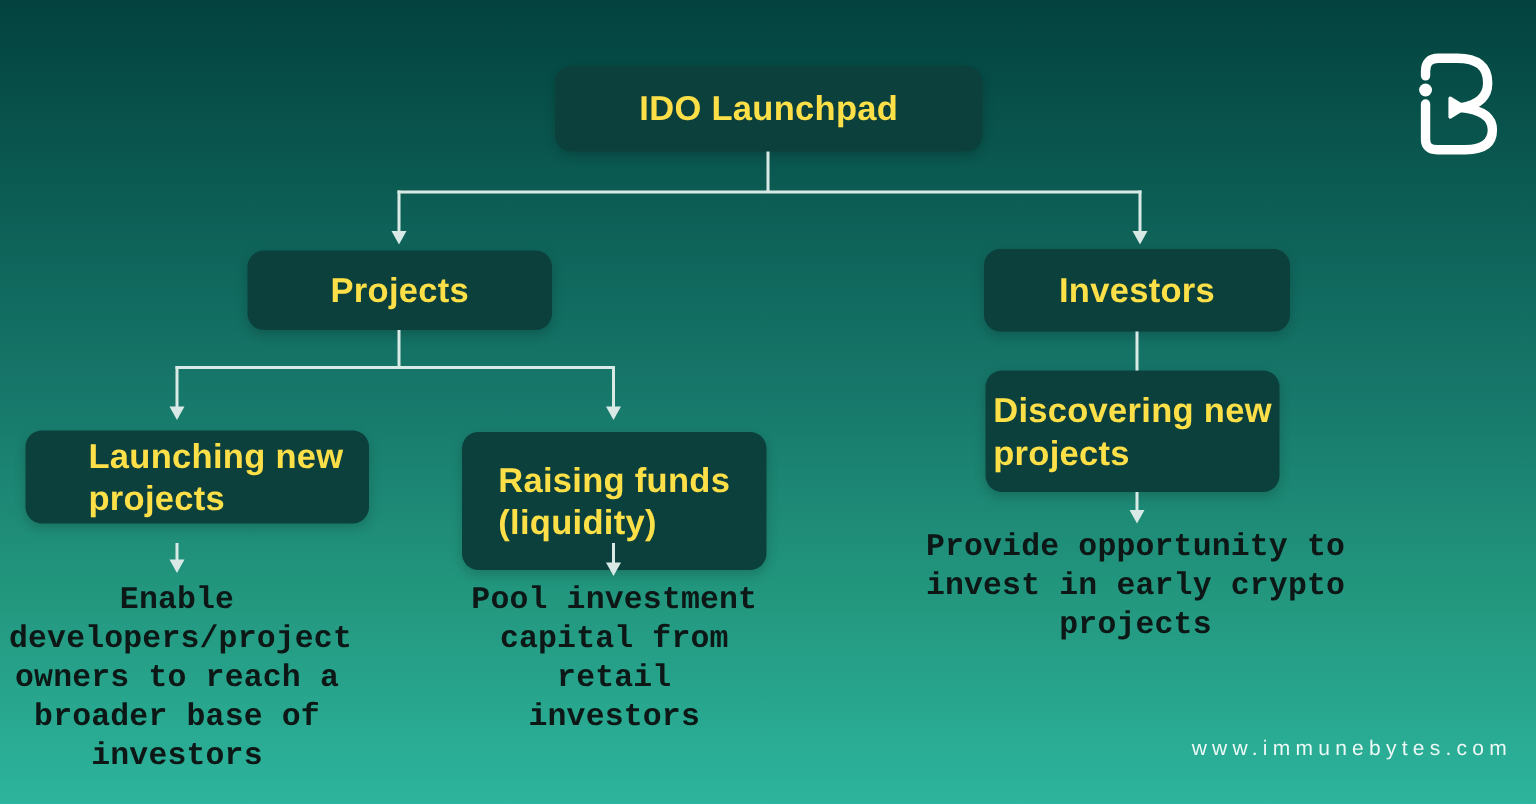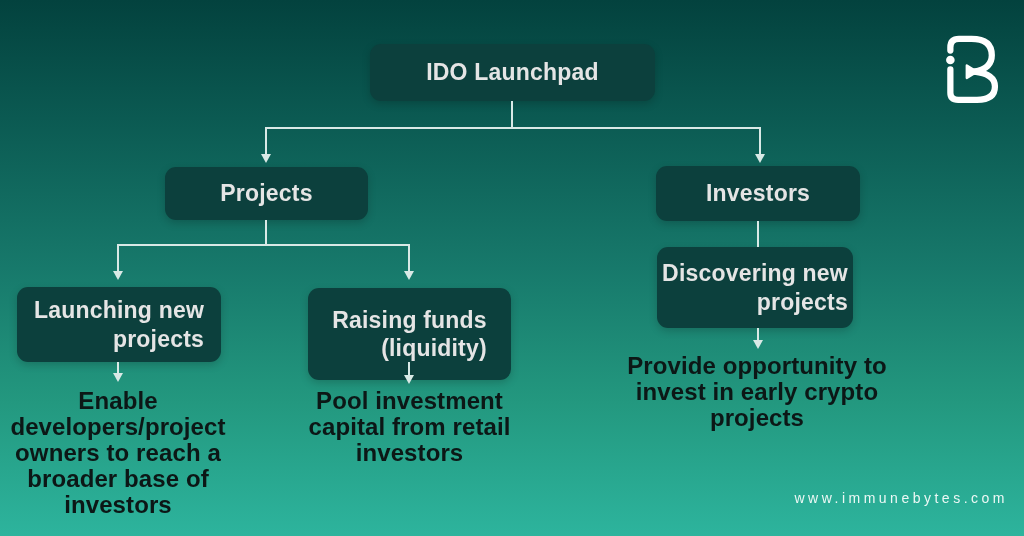--- a/index.html
+++ b/index.html
@@ -16,24 +16,24 @@
     background: linear-gradient(180deg, #03423e 0%, #0b5a52 22%, #17796b 50%, #23987f 75%, #2db49d 100%);
   }
   .node {
     position: absolute;
     display: flex;
     align-items: center;
     justify-content: center;
     background: #0c403d;
     border-radius: 11px;
     box-shadow: 0 3px 8px rgba(0,0,0,0.18);
-    color: #e5e5e5;
+    color: #fde047;
     font-size: 23px;
     font-weight: 700;
-    text-align: right;
+    text-align: left;
     line-height: 1.22;
     white-space: pre-line;
     letter-spacing: 0.2px;
   }
   .conn {
     position: absolute;
     background: #d9e9e6;
   }
   .conn.v { width: 2px; }
   .conn.h { height: 2px; }
@@ -44,26 +44,27 @@
     bottom: -8px;
     width: 0;
     height: 0;
     border-left: 5px solid transparent;
     border-right: 5px solid transparent;
     border-top: 9px solid #d9e9e6;
   }
   .desc {
     position: absolute;
     color: #0c1716;
-    font-size: 24px;
+    font-size: 21px;
     font-weight: 700;
     text-align: center;
     line-height: 26px;
     white-space: pre-line;
     letter-spacing: 0.1px;
+    font-family: Liberation Mono, monospace;
   }
   .footer-url {
     position: absolute;
     left: 742px;
     top: 490px;
     width: 266px;
     text-align: right;
     color: #ecf8f5;
     font-size: 14px;
     letter-spacing: 3.5px;
@@ -87,21 +88,21 @@
   </div>
 
   <div class="node" style="left:165px; top:167px; width:203px; height:53px;">
     <span>Projects</span>
   </div>
 
   <div class="node" style="left:656px; top:166px; width:204px; height:55px;">
     <span>Investors</span>
   </div>
 
-  <div class="node" style="left:17px; top:287px; width:204px; height:75px;">
+  <div class="node" style="left:17px; top:287px; width:204px; height:62px;padding-left:25px;">
     <span>Launching new
 projects</span>
   </div>
 
   <div class="node" style="left:308px; top:288px; width:203px; height:92px;">
     <span>Raising funds
 (liquidity)</span>
   </div>
 
   <div class="node" style="left:657px; top:247px; width:196px; height:81px;">

